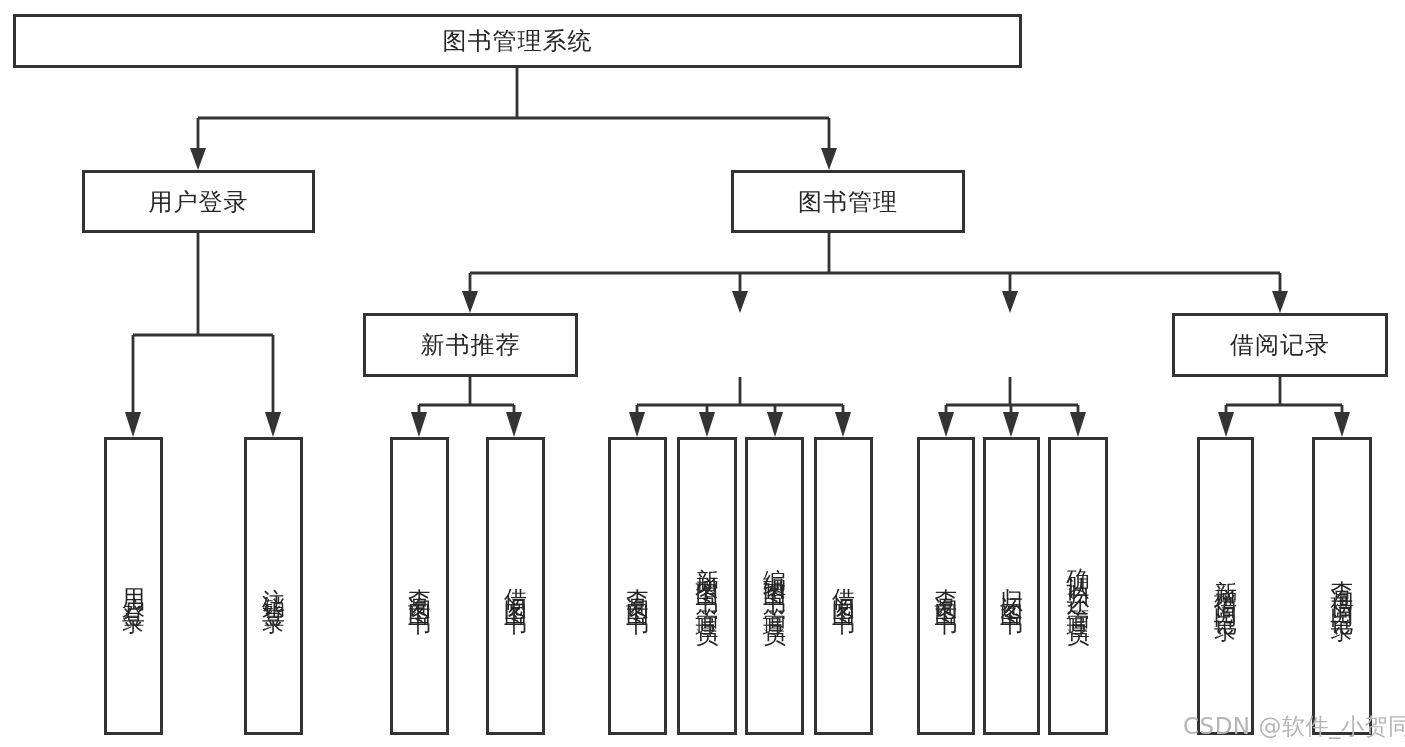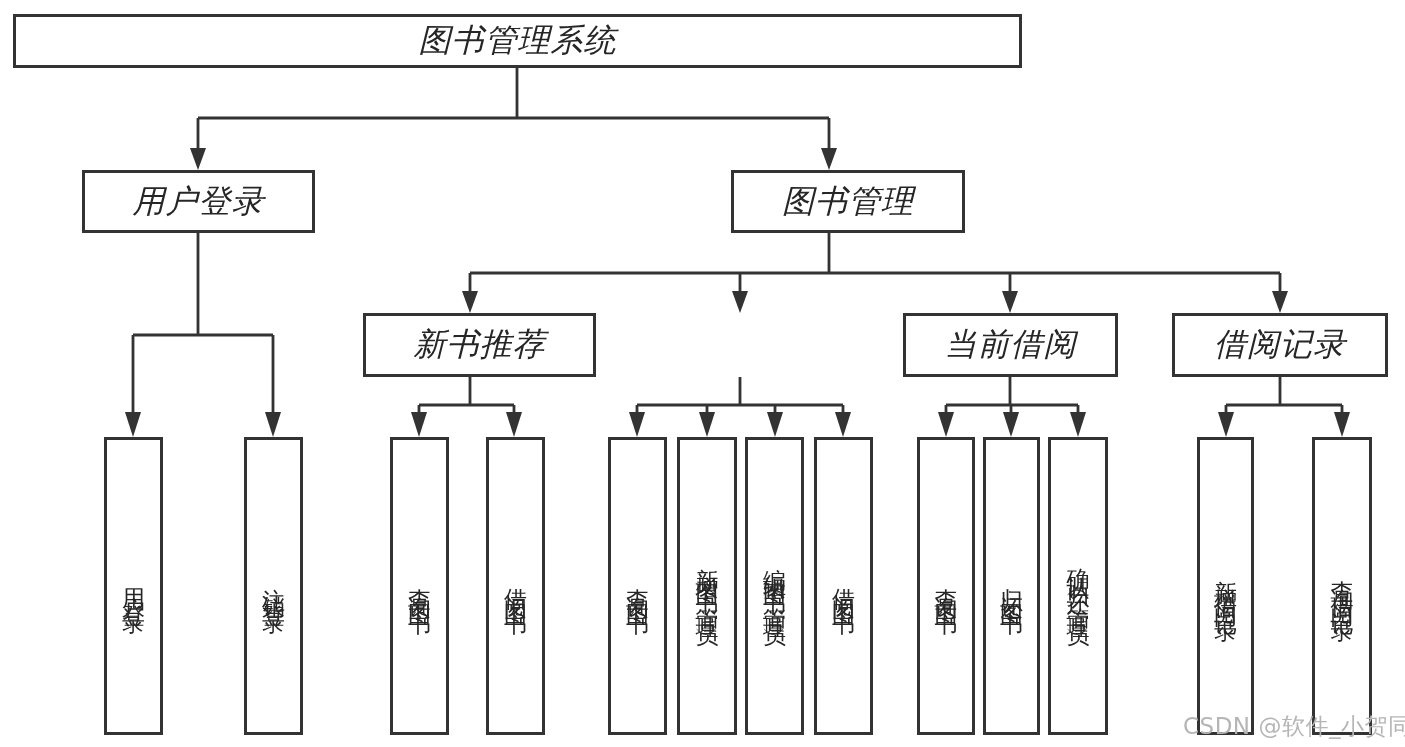--- a/index.html
+++ b/index.html
@@ -12,25 +12,25 @@
   }
   .wires{position:absolute;left:0;top:0;width:1405px;height:747px;}
   .box{
     position:absolute;
     background:#ffffff;
     border:3px solid #333333;
     box-sizing:border-box;
     display:flex;align-items:center;justify-content:center;
     color:#262626;
   }
-  .hbox{font-size:32px;letter-spacing:1px;white-space:nowrap;font-style:italic;}
+  .hbox{font-size:24px;letter-spacing:1px;white-space:nowrap;}
   .root{left:13px;top:14px;width:1009px;height:54px;}
   .n-user-login{left:82px;top:170px;width:233px;height:63px;}
   .n-book-mgmt{left:731px;top:170px;width:234px;height:63px;}
-  .n-new-book{left:363px;top:313px;width:233px;height:64px;}
+  .n-new-book{left:363px;top:313px;width:215px;height:64px;}
   .n-book-borrow{left:633px;top:313px;width:215px;height:64px;}
   .n-current-borrow{left:903px;top:313px;width:215px;height:64px;}
   .n-borrow-record{left:1172px;top:313px;width:216px;height:64px;}
   .leaf{top:437px;width:59px;height:298px;}
   .vtext{
     writing-mode:vertical-rl;
     text-orientation:mixed;
     font-size:23px;
     letter-spacing:8px;
     line-height:1;
@@ -109,23 +109,20 @@
   <div class="box hbox n-user-login">
     <span>用户登录</span>
   </div>
   <div class="box hbox n-book-mgmt">
     <span>图书管理</span>
   </div>
 
   <div class="box hbox n-new-book">
     <span>新书推荐</span>
   </div>
-  <div class="box hbox n-current-borrow">
-    <span>当前借阅</span>
-  </div>
   <div class="box hbox n-borrow-record">
     <span>借阅记录</span>
   </div>
 
   <div class="box leaf" style="left:104px">
     <span class="vtext">用户登录</span>
   </div>
   <div class="box leaf" style="left:244px">
     <span class="vtext">注销登录</span>
   </div>

